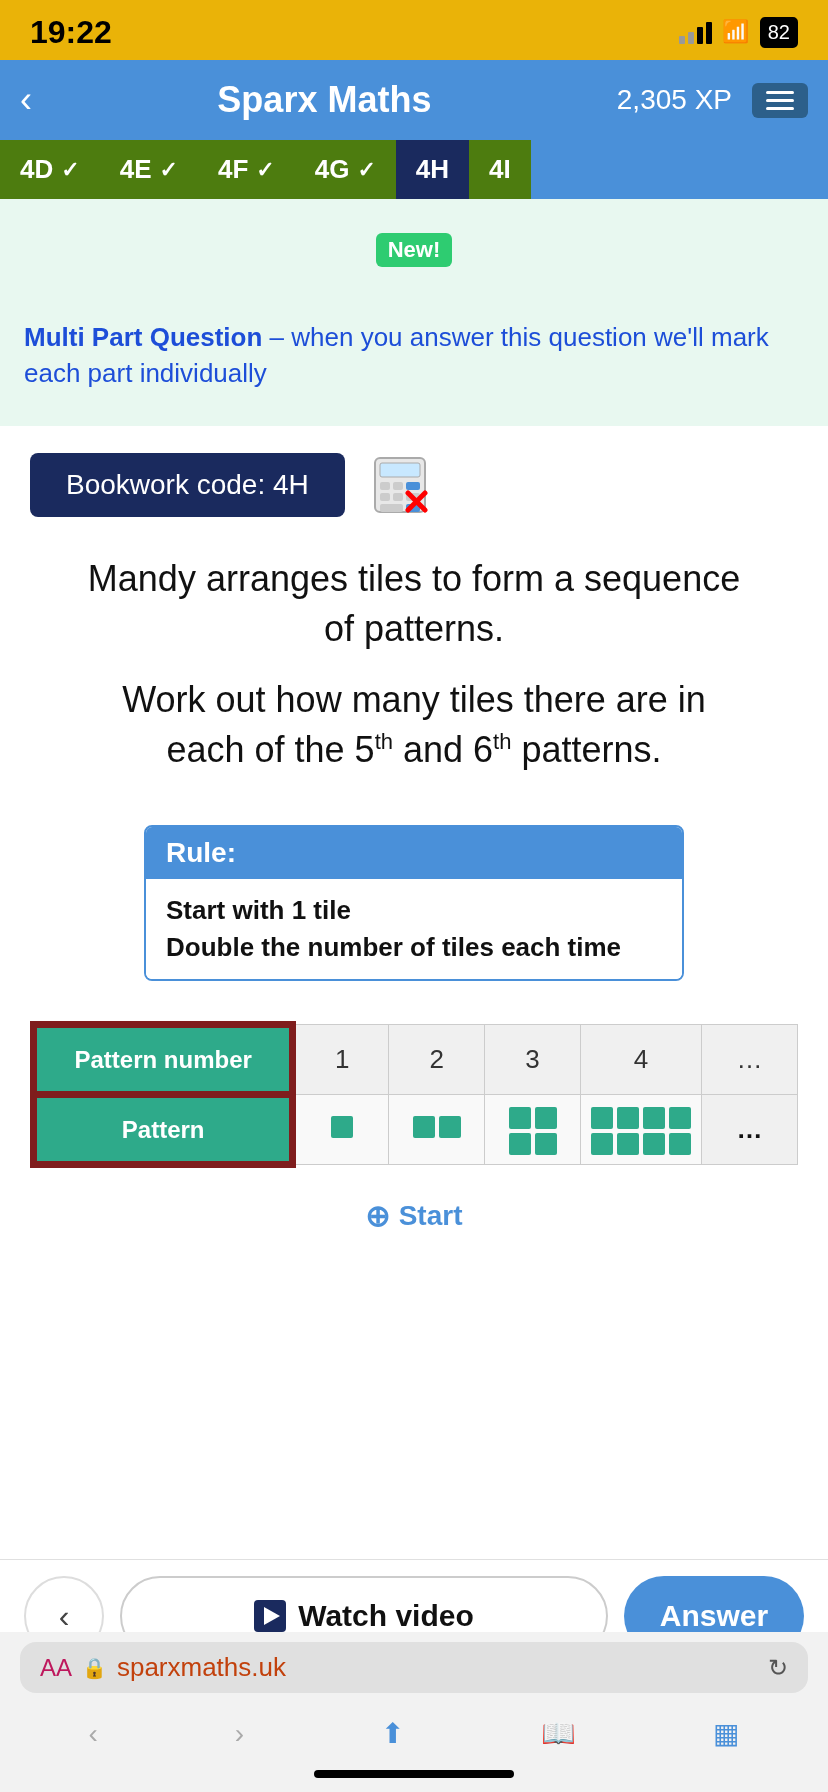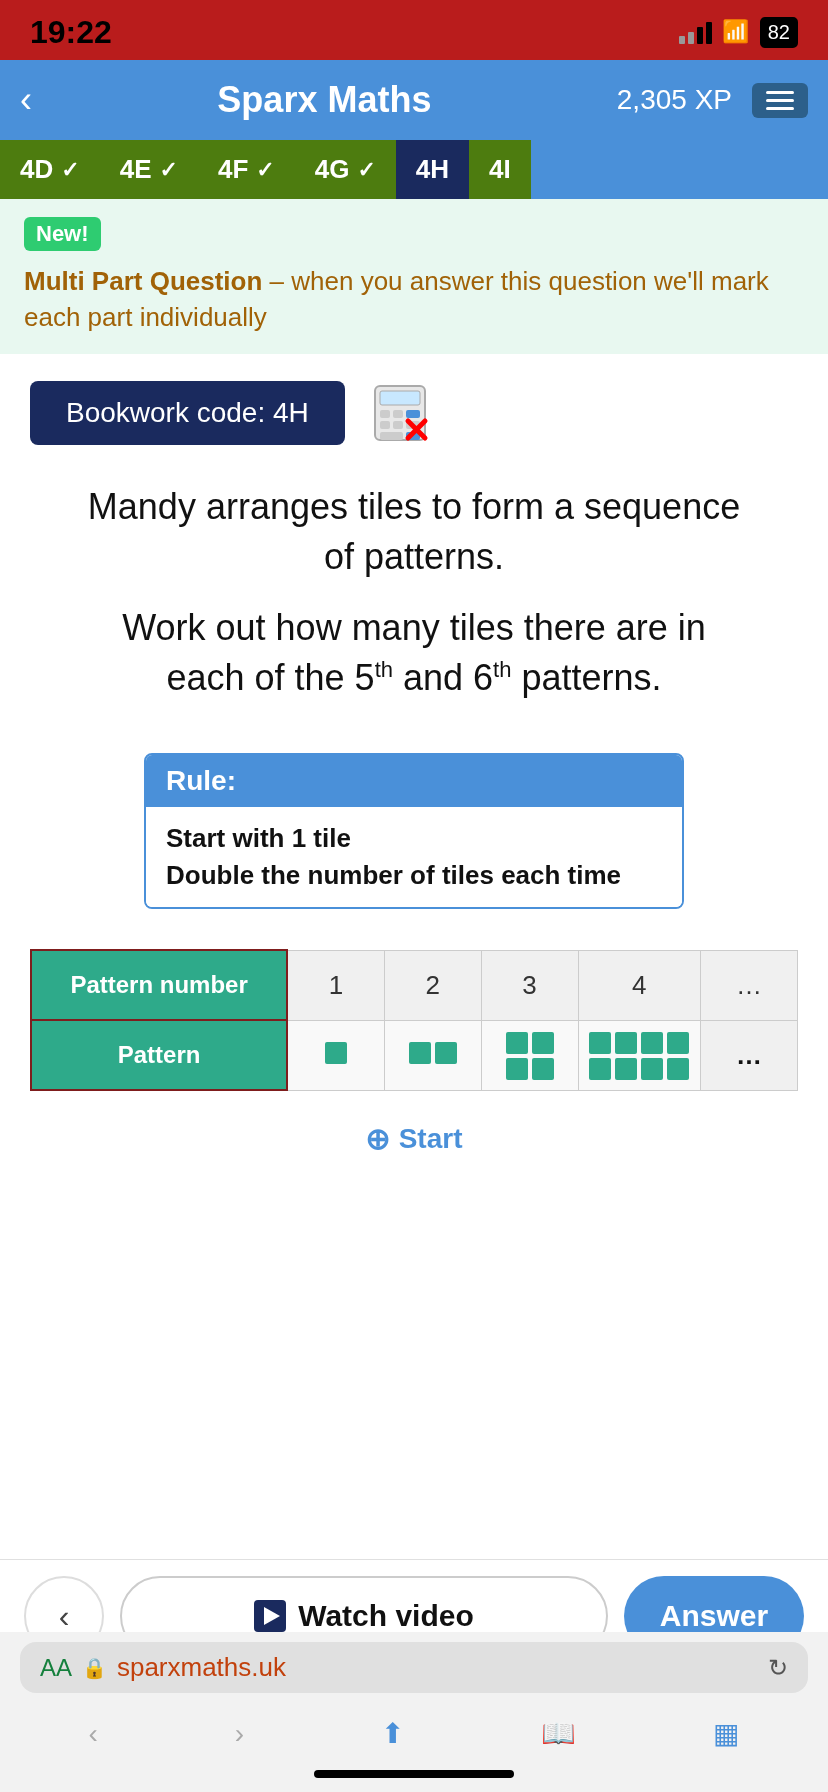--- a/index.html
+++ b/index.html
@@ -7,21 +7,21 @@
     body {
       width: 828px;
       min-height: 1792px;
       font-family: -apple-system, BlinkMacSystemFont, 'Segoe UI', Arial, sans-serif;
       background: #fff;
       overflow-x: hidden;
     }
 
     
     .status-bar {
-      background: #b91c1c;
+      background: #eab308;
       display: flex;
       justify-content: space-between;
       align-items: center;
       padding: 14px 30px 10px 30px;
       height: 60px;
     }
     .status-time {
       font-size: 32px;
       font-weight: 600;
       color: #000;
@@ -125,39 +125,41 @@
     .tab-item.active {
       background: #1a2a5e;
     }
     .tab-check {
       font-size: 22px;
     }
 
     
     .new-banner {
       background: #e8f8f0;
-      padding: 18px 24px;
+      padding: 34px 24px;
       display: flex;
       align-items: center;
       gap: 12px;
       flex-wrap: wrap;
+      flex-direction: column;
     }
     .new-badge {
       background: #2ecc71;
       color: #fff;
       font-size: 22px;
       font-weight: 700;
       padding: 4px 12px;
       border-radius: 6px;
       white-space: nowrap;
     }
     .new-banner-text {
       font-size: 26px;
-      color: #a16207;
+      color: #1d4ed8;
       line-height: 1.4;
+      margin-top: 40px;
     }
     .new-banner-text strong {
       font-weight: 700;
     }
 
     
     .bookwork-row {
       display: flex;
       align-items: center;
       padding: 24px 30px;
@@ -249,21 +251,21 @@
       min-width: 80px;
       height: 70px;
       vertical-align: middle;
     }
     .pattern-table .header-cell {
       background: #2eaa8a;
       color: #fff;
       font-weight: 700;
       font-size: 24px;
       padding: 14px 16px;
-      border: 2px solid #7f1d1d;
+      border: 7px solid #7f1d1d;
       min-width: 160px;
     }
     .pattern-table .num-cell {
       background: #f0f0f0;
       font-weight: 500;
       color: #333;
     }
     .pattern-table .tile-cell {
       background: #f9f9f9;
     }
@@ -392,21 +394,21 @@
       display: flex;
       align-items: center;
       background: #e0e0e0;
       border-radius: 16px;
       padding: 10px 20px;
       gap: 10px;
       margin-bottom: 10px;
     }
     .browser-aa {
       font-size: 24px;
-      color: #15803d;
+      color: #be185d;
       font-weight: 500;
     }
     .browser-lock {
       font-size: 20px;
       color: #555;
     }
     .browser-url {
       flex: 1;
       font-size: 26px;
       color: #c2410c;

